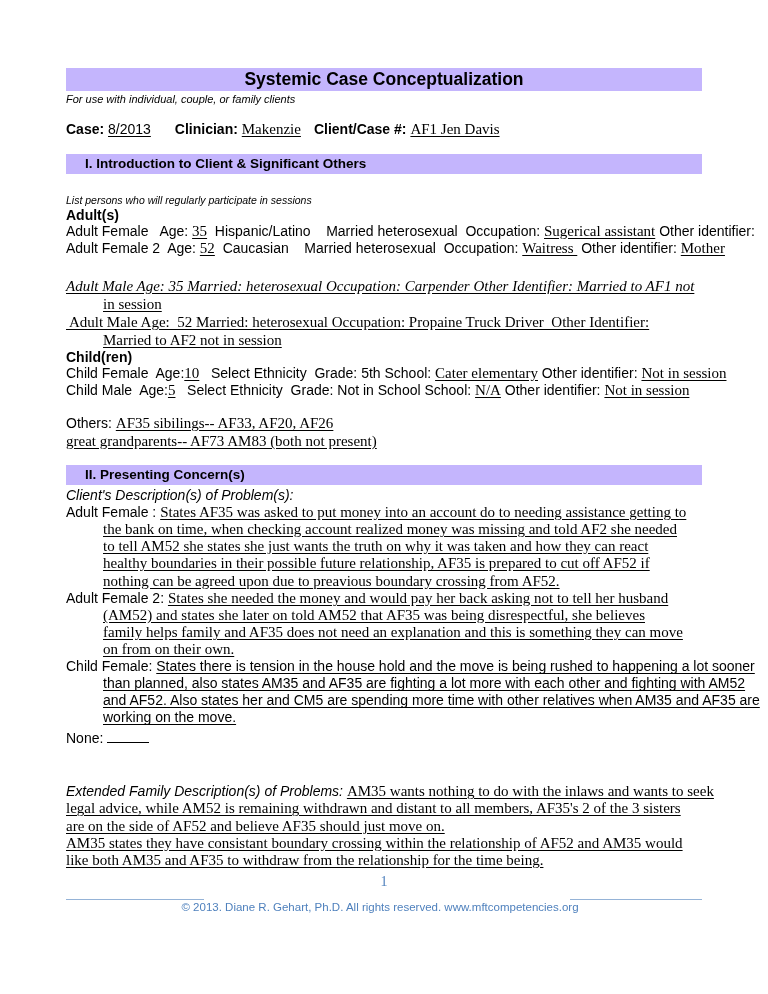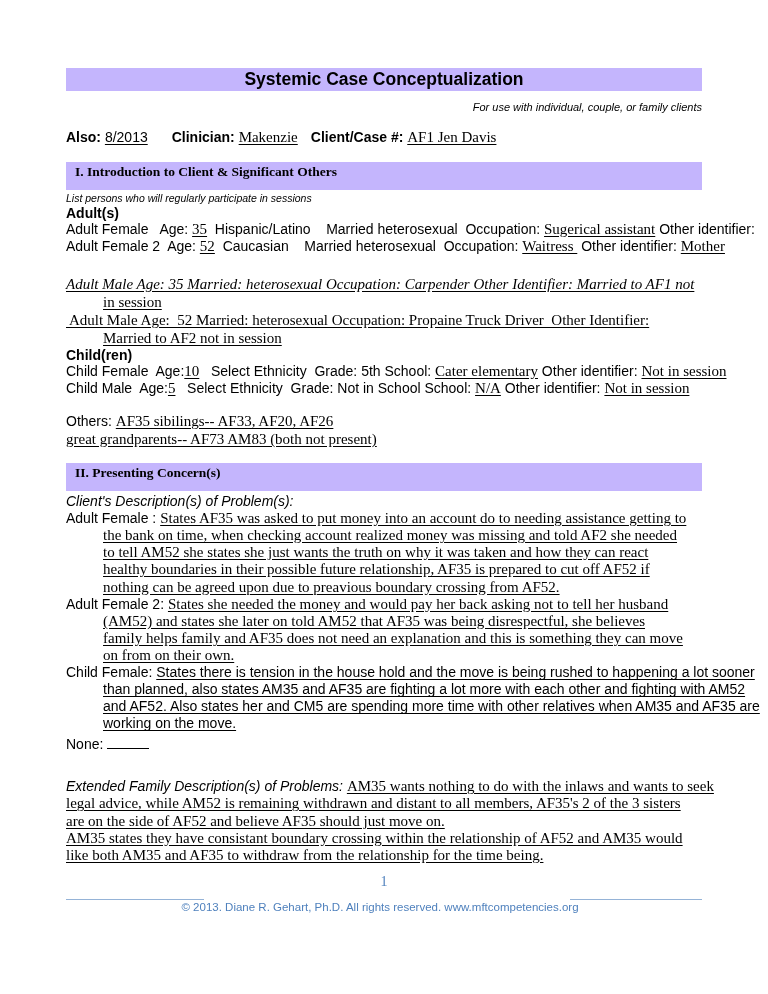--- a/index.html
+++ b/index.html
@@ -1,62 +1,62 @@
 <!DOCTYPE html>
 <html><head>
 <meta charset="utf-8">
 <style>
   html,body{margin:0;padding:0;background:#ffffff;}
   .page{position:relative;width:768px;height:994px;background:#ffffff;overflow:hidden;
         font-family:"Liberation Sans",sans-serif;color:#000;}
   .content{position:absolute;left:66px;top:68px;width:636px;}
   .band{background:#c4b5fd;}
   .title-band{height:23px;line-height:23px;text-align:center;font-weight:bold;font-size:17.5px;}
-  .subtitle{text-align:right;font-style:italic;font-size:11px;line-height:14px;margin-top:9px;}
+  .subtitle{text-align:left;font-style:italic;font-size:11px;line-height:14px;margin-top:1px;}
   .meta{margin-top:15px;font-size:14px;line-height:17px;white-space:pre;}
   .b{font-weight:bold;}
   .it{font-style:italic;}
-  .sec-band{height:28px;line-height:20px;font-weight:bold;font-size:13.5px;padding-left:9px;margin-top:16px;font-family:Liberation Serif, serif;}
-  .instruction{font-style:italic;font-size:10.5px;line-height:13px;margin-top:2px;}
+  .sec-band{height:20px;line-height:20px;font-weight:bold;font-size:13.5px;padding-left:19px;margin-top:16px;}
+  .instruction{font-style:italic;font-size:10.5px;line-height:13px;margin-top:20px;}
   .subhead{font-weight:bold;font-size:14px;line-height:16px;}
   .line{font-size:14px;line-height:17px;white-space:pre;}
   .ser{font-family:"Liberation Serif",serif;font-size:15px;}
   .u{text-decoration:underline;text-underline-offset:2px;}
   .serline{font-family:"Liberation Serif",serif;font-size:15px;line-height:17.2px;
            text-decoration:underline;text-underline-offset:2px;white-space:pre;}
   .lh18{line-height:18px;}
   .indent{padding-left:37px;}
   .gap24{display:inline-block;width:24px;}
   .gap13{display:inline-block;width:13px;}
   .mt20{margin-top:20px;font-style:italic;}
   .mt18{margin-top:0;}
   .mt16{margin-top:16px;}
   .mt15{margin-top:15px;}
-  .mt21{margin-top:25px;text-align:right;}
+  .mt21{margin-top:36px;text-align:right;}
   .mt3{margin-top:3px;}
   .mt2{margin-top:2px;}
   .blank{display:inline-block;width:42px;height:13px;border-bottom:1.4px solid #000;}
   .pagenum{position:absolute;top:874px;left:0;width:768px;text-align:center;
            font-family:"Liberation Serif",serif;font-size:14px;color:#4f81bd;}
   .fline{position:absolute;top:899px;border-top:1.2px solid #95b3d7;}
   .fline.left{left:66px;width:138px;}
   .fline.right{left:570px;width:132px;}
   .copyright{position:absolute;top:901px;left:0;width:760px;text-align:center;
              font-size:11.5px;color:#4f81bd;}
 </style>
 </head>
 <body>
 
 <div class="page">
   <div class="content">
 
     <div class="band title-band">Systemic Case Conceptualization</div>
     <div class="subtitle">For use with individual, couple, or family clients</div>
 
-    <div class="meta"><span class="b">Also: </span><span class="u">8/2013</span><span class="gap24"></span><span class="b">Clinician: </span><span class="ser u">Makenzie</span><span class="gap13"></span><span class="b">Client/Case #: </span><span class="ser u">AF1 Jen Davis</span></div>
+    <div class="meta"><span class="b">Case: </span><span class="u">8/2013</span><span class="gap24"></span><span class="b">Clinician: </span><span class="ser u">Makenzie</span><span class="gap13"></span><span class="b">Client/Case #: </span><span class="ser u">AF1 Jen Davis</span></div>
 
     <div class="band sec-band">I. Introduction to Client &amp; Significant Others</div>
     <div class="instruction">List persons who will regularly participate in sessions</div>
     <div class="subhead">Adult(s)</div>
 
     <div class="line"><span>Adult Female   Age: </span><span class="ser u">35</span><span>  Hispanic/Latino    Married heterosexual  Occupation: </span><span class="ser u">Sugerical assistant</span><span> Other identifier:</span></div>
 
     <div class="line"><span>Adult Female 2  Age: </span><span class="ser u">52</span><span>  Caucasian    Married heterosexual  Occupation: </span><span class="ser u">Waitress </span><span> Other identifier: </span><span class="ser u">Mother</span></div>
 
     <div class="serline lh18 mt20">Adult Male Age: 35 Married: heterosexual Occupation: Carpender Other Identifier: Married to AF1 not</div>

